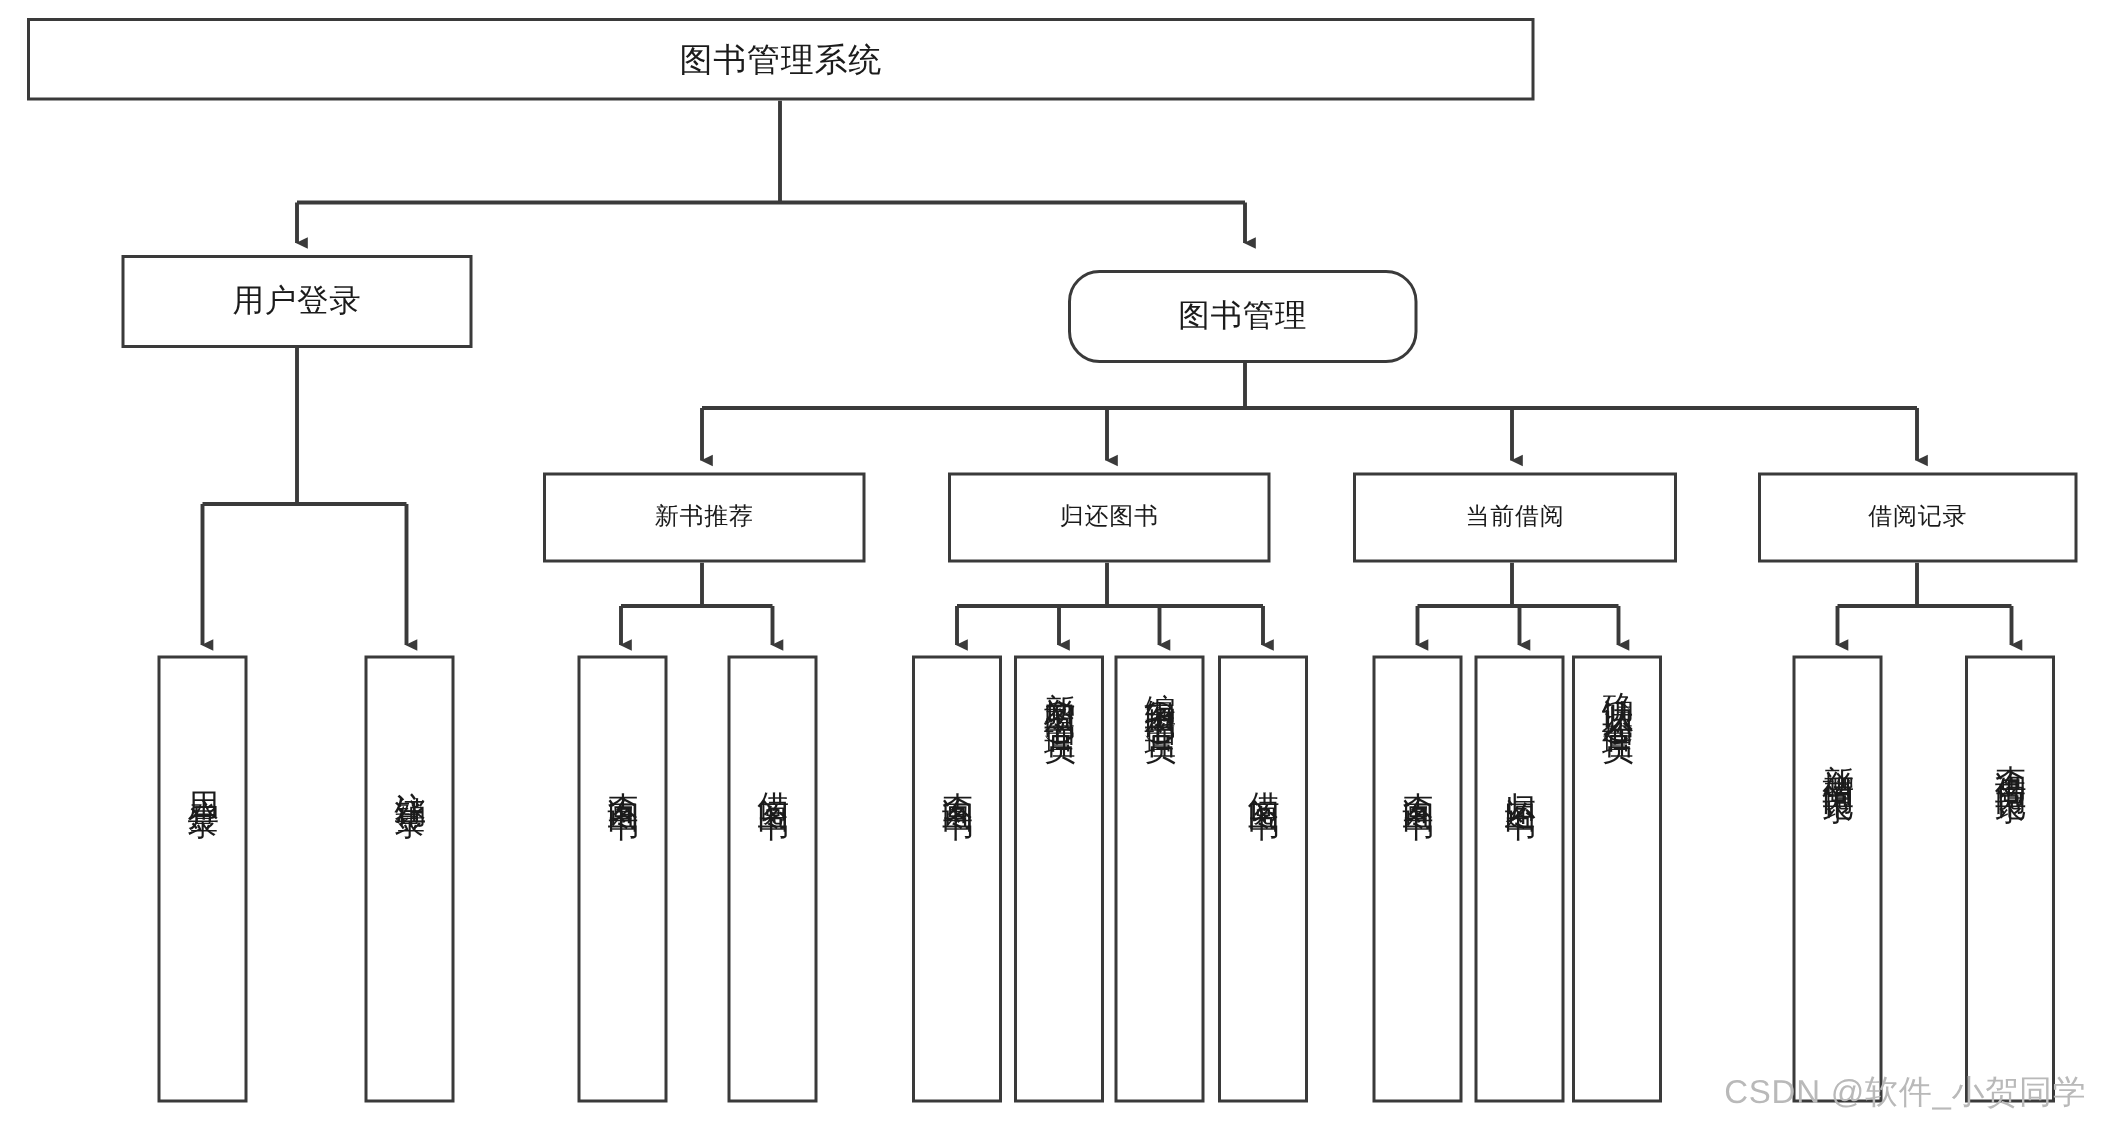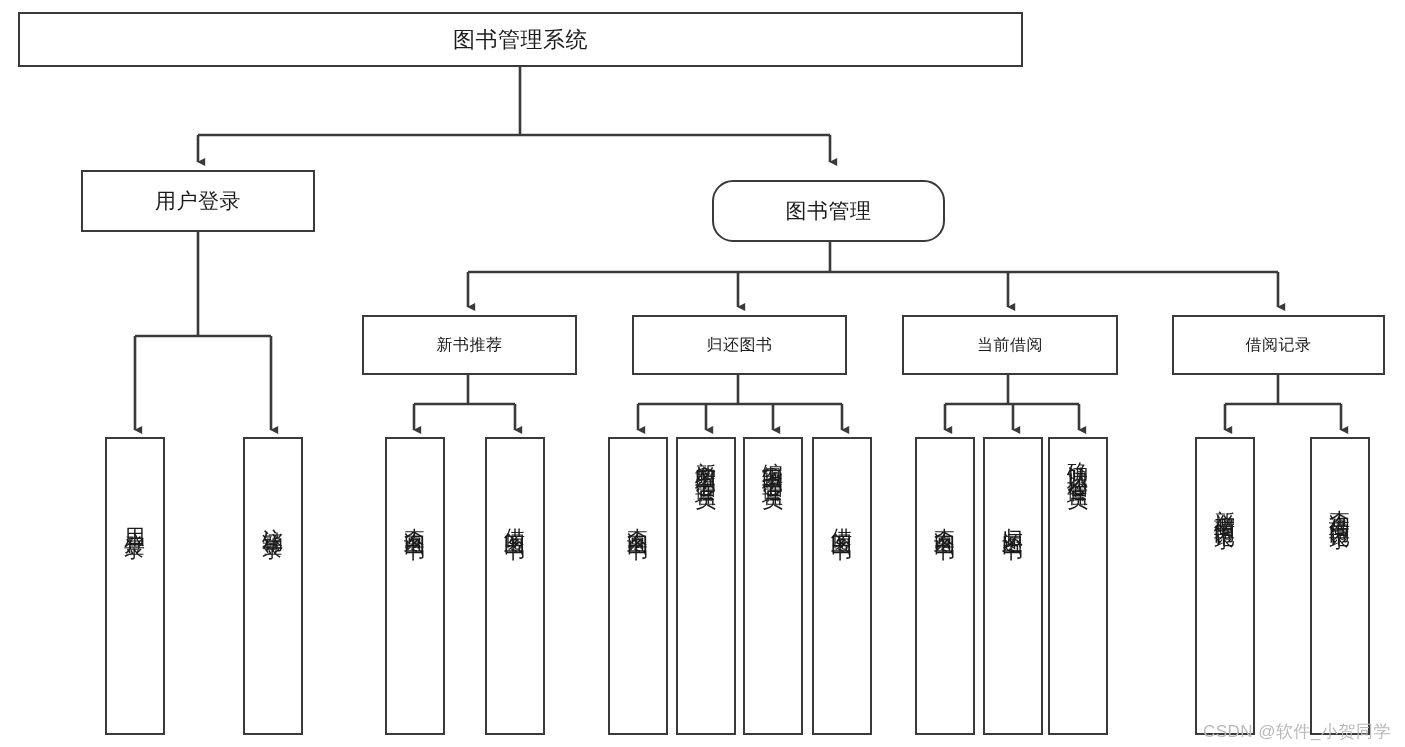--- a/index.html
+++ b/index.html
@@ -98,21 +98,21 @@
   .lx8  { left: 915px; }
   .lx9  { left: 983px; }
   .lx10 { left: 1048px; width: 62px; }
   .lx11 { left: 1195px; }
   .lx12 { left: 1310px; width: 62px; }
 
   #watermark {
     position: absolute;
     right: 14px;
     bottom: 4px;
-    font-size: 17px;
+    font-size: 22px;
     color: #b9b9b9;
     z-index: 5;
     letter-spacing: 0.5px;
     white-space: nowrap;
   }
 </style>
 </head>
 <body>
 
 <div id="canvas">

